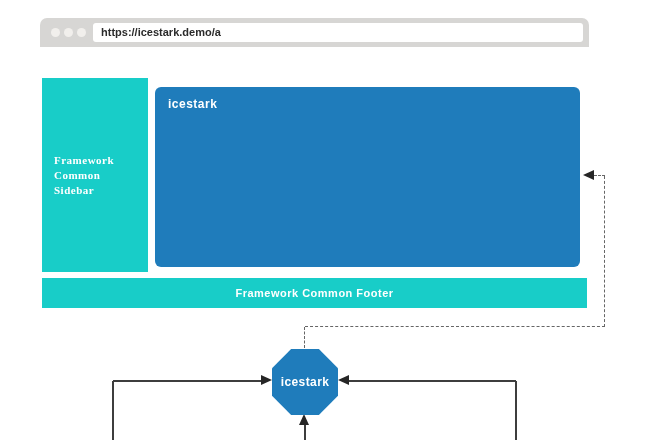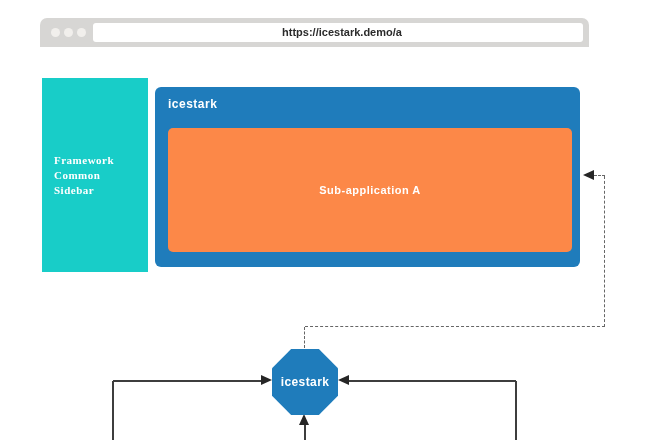--- a/index.html
+++ b/index.html
@@ -3,21 +3,21 @@
 <meta charset="utf-8">
 <style>
   html,body{margin:0;padding:0;background:#ffffff;}
   #canvas{
     position:relative;width:653px;height:440px;overflow:hidden;background:#ffffff;
     font-family:"Liberation Sans",sans-serif;
   }
   
   .titlebar{
     position:absolute;left:40px;top:18px;width:549px;height:29px;
-    background:#d7d6d4;border-radius:7px 7px 0 0;text-align:center;
+    background:#d7d6d4;border-radius:7px 7px 0 0;
   }
   .dots{position:absolute;left:11px;top:10px;display:flex;gap:4px;}
   .dot{width:9px;height:9px;border-radius:50%;background:#f1efec;}
   .urlbar{
     position:absolute;left:53px;top:5px;right:6px;height:19px;background:#ffffff;
     border-radius:3px;font-size:11px;font-weight:700;color:#2b2b2b;
     line-height:19px;padding-left:8px;white-space:nowrap;overflow:hidden;
   }
   .bar{
     position:absolute;background:#18cdc8;color:#ffffff;font-weight:700;
@@ -71,25 +71,23 @@
       <span class="dot"></span>
     </div>
     <div class="urlbar">https://icestark.demo/a</div>
   </div>
 
 
   <div class="bar fw-sidebar">Framework Common Sidebar</div>
 
   <div class="icestark-box">
     <div class="icestark-box-label">icestark</div>
-    <div class="subapp-box">
-      <span>Sub-application A</span>
-    </div>
   </div>
 
+  <div class="bar fw-footer">Framework Common Footer</div>
 
   <div class="hline" style="left:113px;top:380px;width:150px;"></div>
   <div class="vline" style="left:112px;top:381px;height:59px;"></div>
   <div class="arrow arrow-right" style="left:261px;top:375px;"></div>
 
   <div class="hline" style="left:348px;top:380px;width:168px;"></div>
   <div class="vline" style="left:515px;top:381px;height:59px;"></div>
   <div class="arrow arrow-left" style="left:338px;top:375px;"></div>
 
   <div class="vline" style="left:304px;top:424px;height:16px;"></div>

